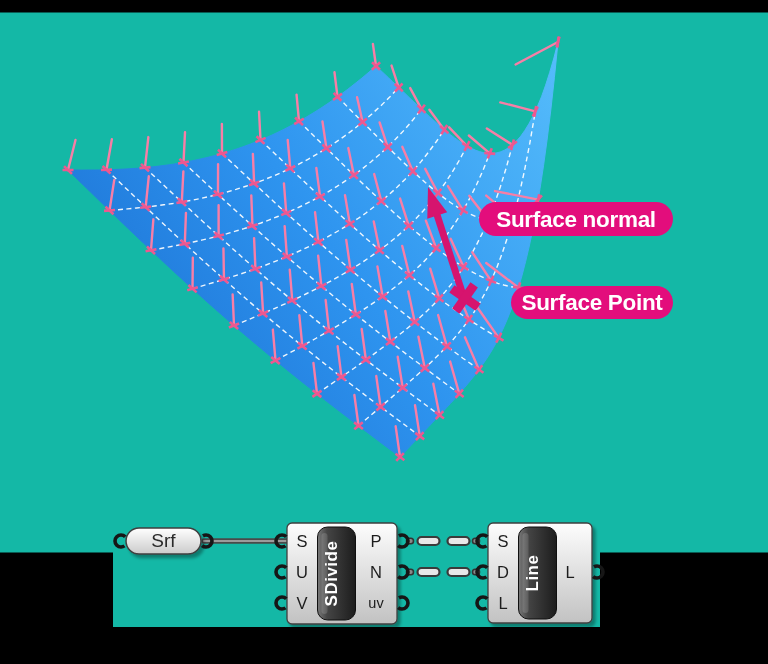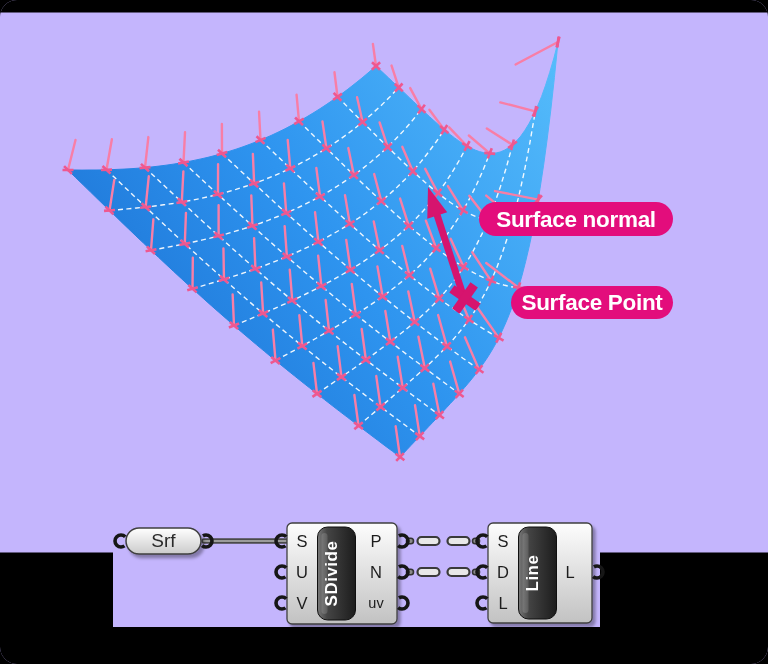--- a/index.html
+++ b/index.html
@@ -1,17 +1,17 @@
 <!DOCTYPE html>
 <html><head>
 <meta charset="utf-8">
 <style>
   html,body{margin:0;padding:0;background:#000;}
-  .stage{position:relative;width:768px;height:664px;background:#c4b5fd;overflow:hidden;
-         font-family:"Liberation Sans", sans-serif;border-radius:17px;}
+  .stage{position:relative;width:768px;height:664px;background:#14b8a6;overflow:hidden;
+         font-family:"Liberation Sans", sans-serif;}
   svg{position:absolute;left:0;top:0;}
   text{font-family:"Liberation Sans", sans-serif;}
   .pill-text{font-size:22.5px;font-weight:600;fill:#fff;letter-spacing:-0.3px;}
   .io-label{font-size:16.5px;fill:#1c1c1c;}
   .io-label-small{font-size:14.5px;fill:#1c1c1c;}
   .vert-label{font-size:17px;font-weight:bold;fill:#ffffff;letter-spacing:0.5px;}
   .cap-label{font-size:19px;fill:#2a2a2a;}
 </style>
 </head>
 <body>

